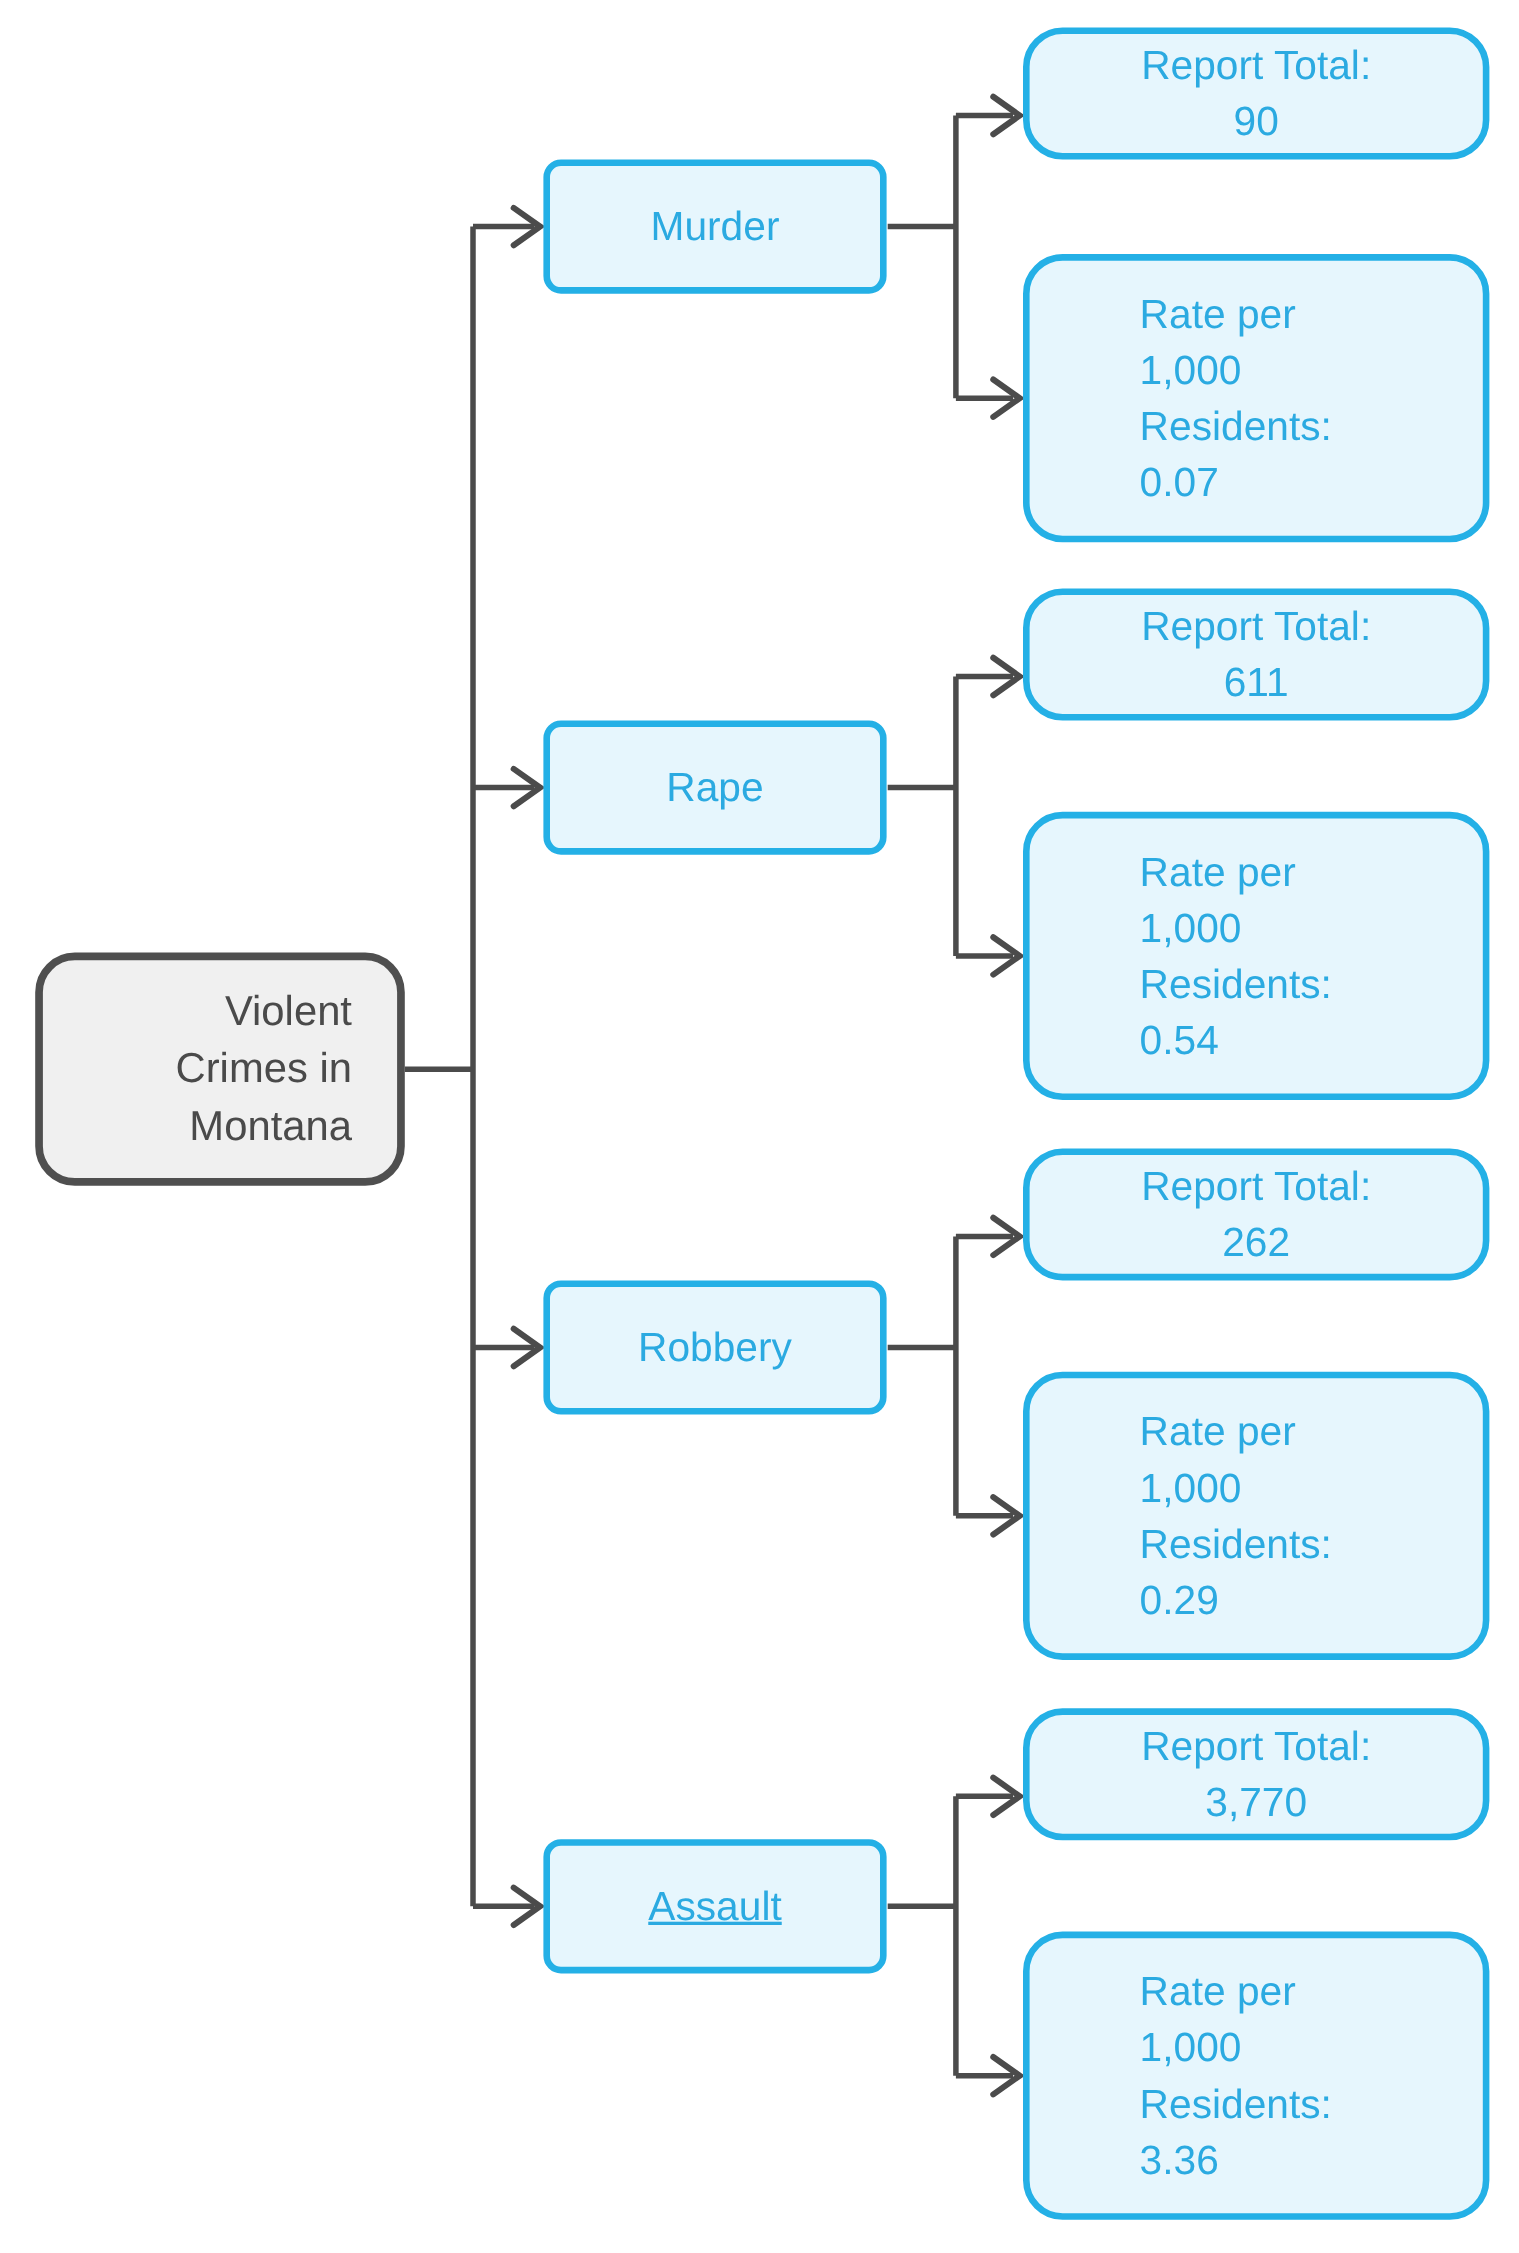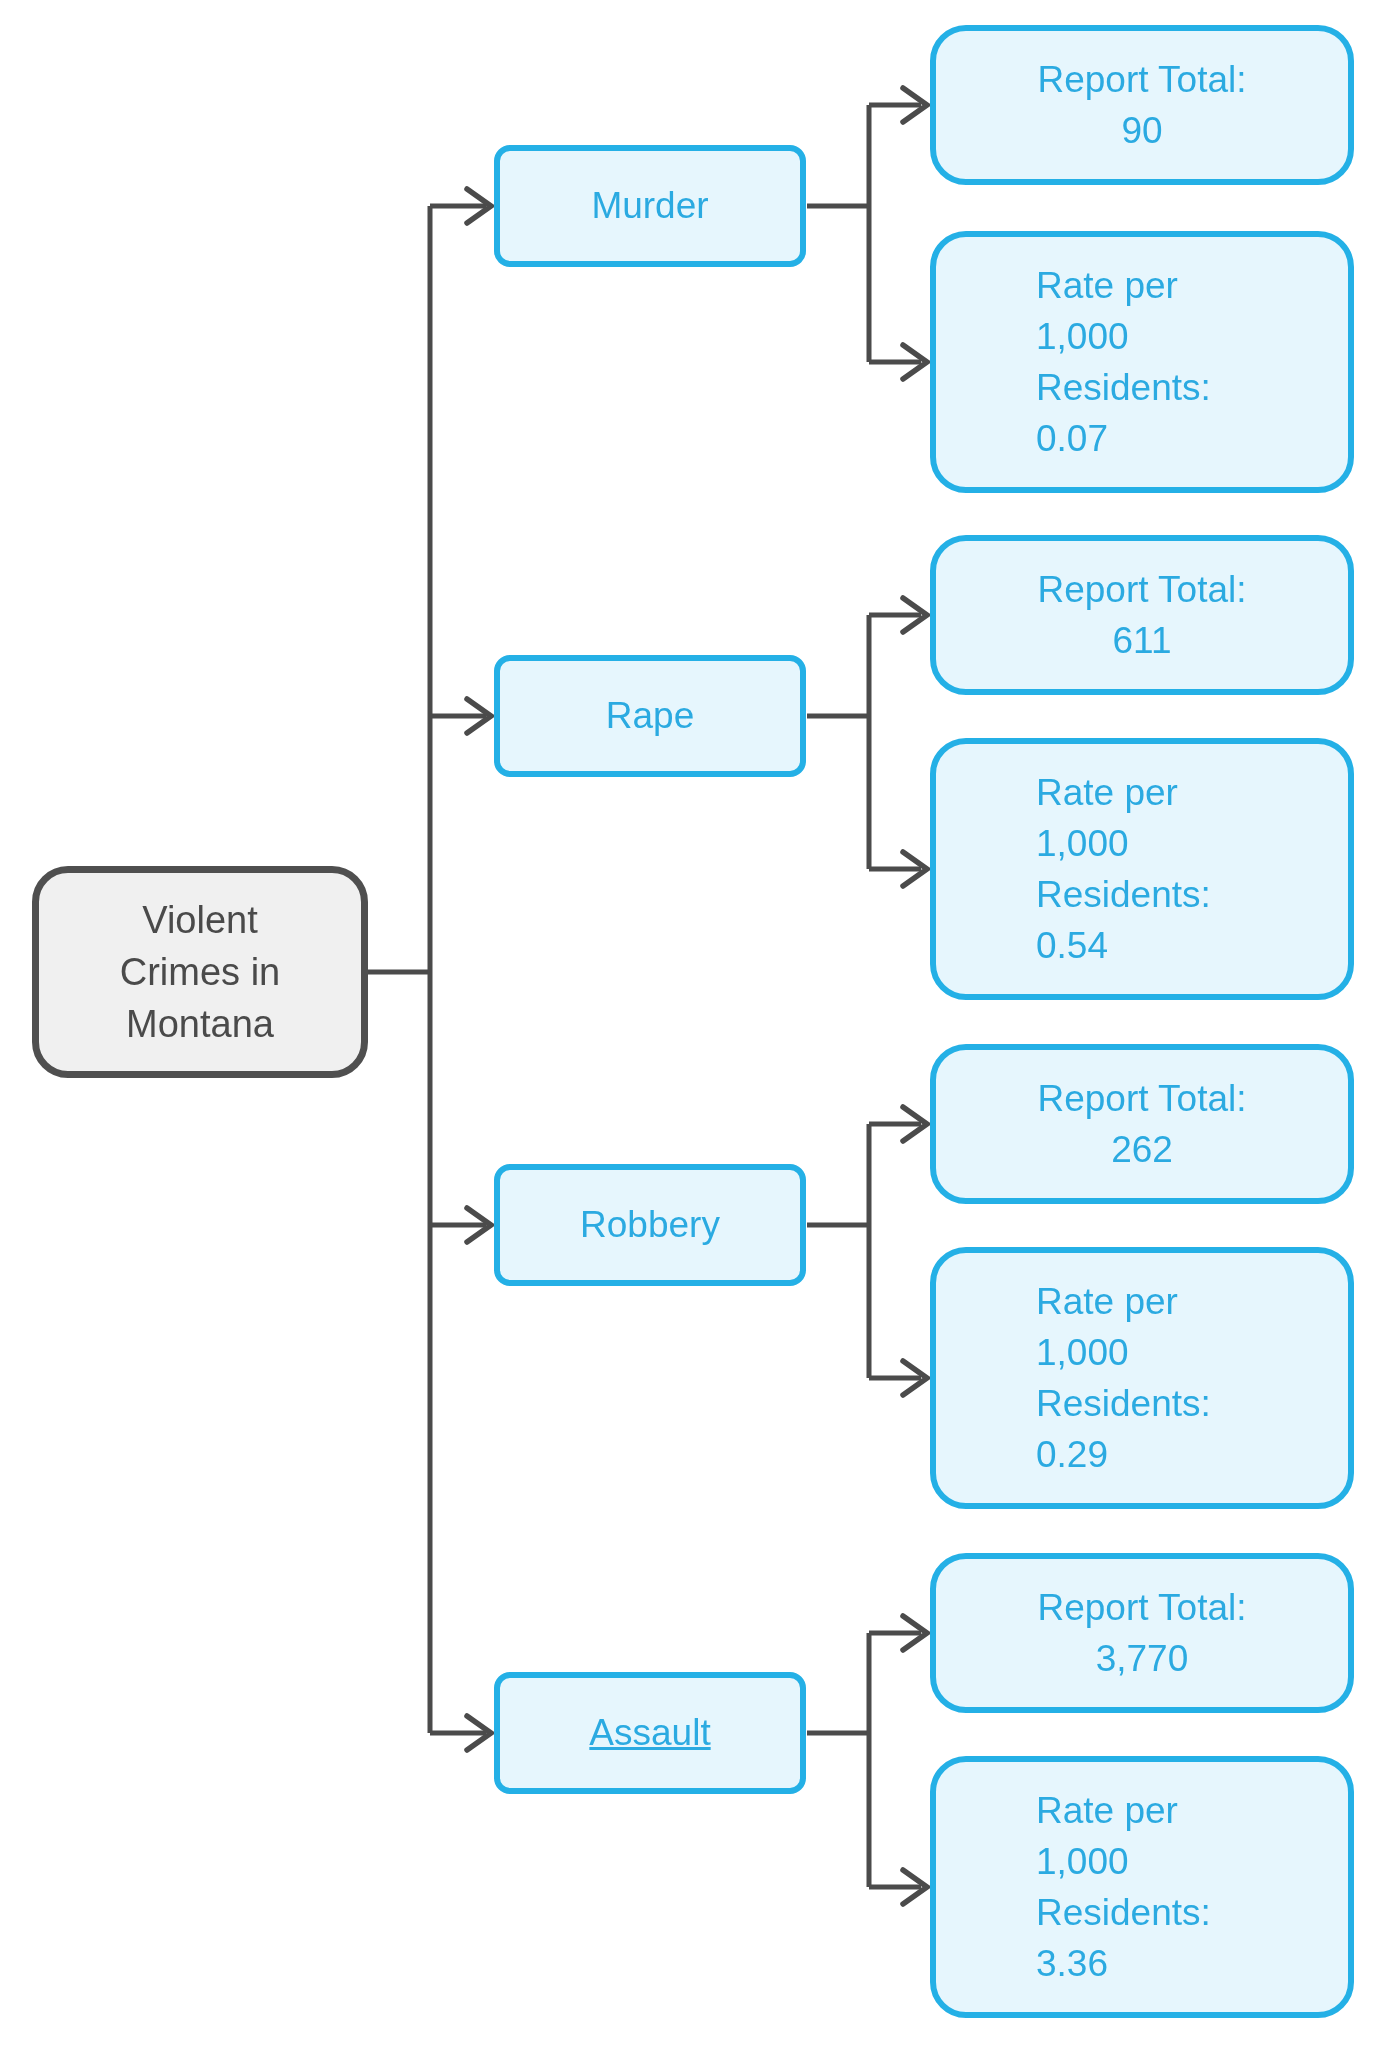--- a/index.html
+++ b/index.html
@@ -52,20 +52,21 @@
 
   .node.root {
     left: 32px; top: 866px;
     width: 336px; height: 212px;
     background: var(--root_fill, #f0f0f0);
     border: 7px solid var(--root_border, #4f4f4f);
     border-radius: 36px;
     color: var(--root_text, #4a4a4a);
     font-size: 38px;
     line-height: 52px;
+    text-align: right;
   }
   .node.root .label { max-width: 240px; }
 
   .node.category {
     left: 494px;
     width: 312px; height: 122px;
     border-radius: 16px;
     font-size: 37px;
   }
   .cat-murder  { top: 145px; }
@@ -73,21 +74,21 @@
   .cat-robbery { top: 1164px; }
   .cat-assault { top: 1672px; text-decoration: underline; }
 
   .node.leaf {
     left: 930px;
     width: 424px;
     border-radius: 36px;
     font-size: 37px;
     line-height: 51px;
   }
-  .node.leaf.report { height: 160px; }
+  .node.leaf.report { height: 120px; }
   .node.leaf.rate   { height: 262px; }
 
   .leaf-text.centered { text-align: center; }
   .leaf-text.leftwrap {
     width: 212px;
     margin: 0 auto;
     text-align: left;
   }
   .leaf-text .value { display: block; }
 

